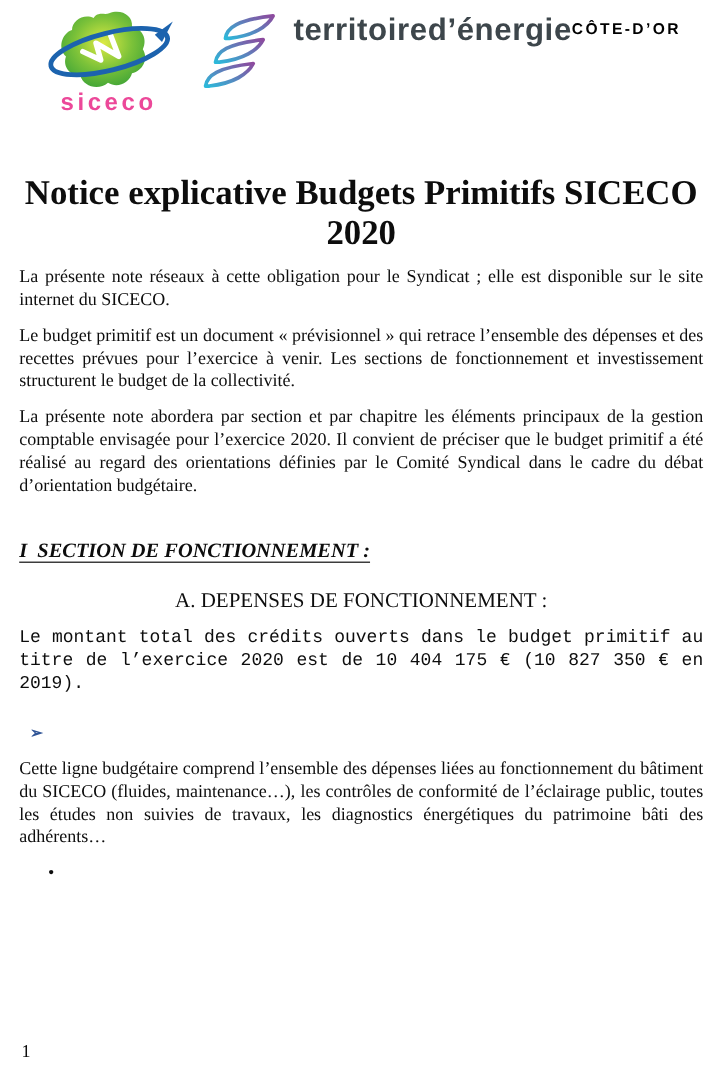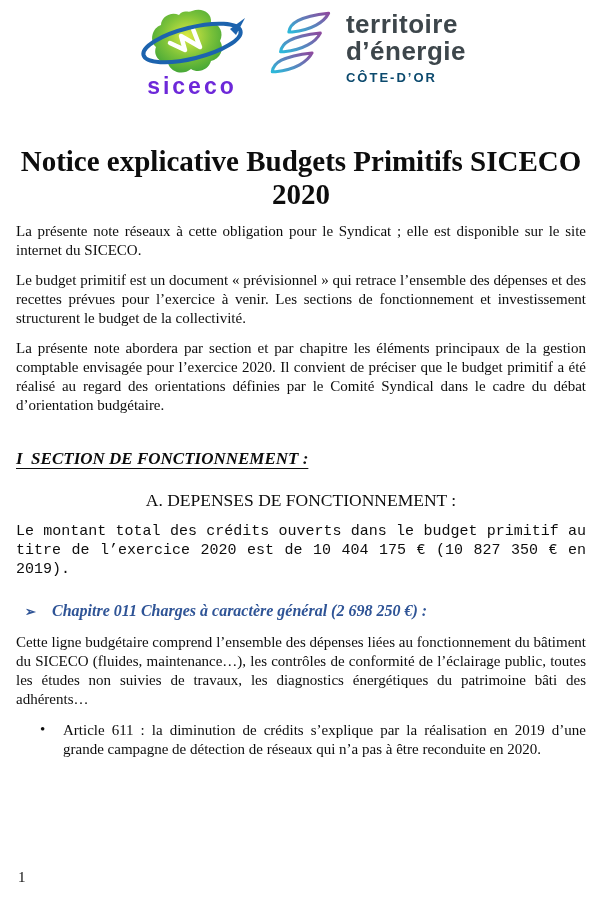--- a/index.html
+++ b/index.html
@@ -21,40 +21,40 @@
     justify-content: center;
     align-items: flex-start;
     gap: 16px;
     padding-top: 5px;
     height: 98px;
   }
   .siceco-logo { display: flex; flex-direction: column; align-items: center; width: 112px; }
   .siceco-wordmark {
     font-family: "Liberation Sans", sans-serif;
     font-weight: bold;
-    font-size: 23px;
+    font-size: 20px;
     letter-spacing: 3px;
-    color: #6d28d9;
+    color: #ec4899;
     line-height: 1;
     margin-top: -8px;
   }
   .tde-logo { display: flex; align-items: flex-start; gap: 8px; padding-top: 6px; }
-  .tde-text { display: flex; flex-direction: column; }
+  .tde-text { display: flex; flex-direction: row; }
   .tde-name {
     font-family: "Liberation Sans", sans-serif;
     font-weight: bold;
     color: #3d464b;
     font-size: 26px;
     line-height: 27px;
     letter-spacing: 0.5px;
   }
   .tde-region {
     font-family: "Liberation Sans", sans-serif;
     font-weight: bold;
-    color: #0c4a6e;
+    color: #000000;
     font-size: 13px;
     letter-spacing: 2px;
     margin-top: 5px;
   }
 
   
   .doc-title {
     margin: 42px 0 0 0;
     text-align: center;
     font-weight: bold;
@@ -195,27 +195,25 @@
   <p class="body-par">La présente note abordera par section et par chapitre les éléments principaux de la gestion comptable envisagée pour l’exercice 2020. Il convient de préciser que le budget primitif a été réalisé au regard des orientations définies par le Comité Syndical dans le cadre du débat d’orientation budgétaire.</p>
 
   <h2 class="section-heading">I  SECTION DE FONCTIONNEMENT :</h2>
 
   <h3 class="subsection-heading">A. DEPENSES DE FONCTIONNEMENT :</h3>
 
   <p class="body-par amount-par">Le montant total des crédits ouverts dans le budget primitif au titre de l’exercice 2020 est de 10 404 175 € (10 827 350 € en 2019).</p>
 
   <div class="chapter-heading">
     <span class="chapter-arrow">➢</span>
-    <span>Chapitre 011 Charges à caractère général (2 698 250 €) :</span>
   </div>
 
   <p class="body-par chapter-par">Cette ligne budgétaire comprend l’ensemble des dépenses liées au fonctionnement du bâtiment du SICECO (fluides, maintenance…), les contrôles de conformité de l’éclairage public, toutes les études non suivies de travaux, les diagnostics énergétiques du patrimoine bâti des adhérents…</p>
 
   <ul class="bullet-list">
     <li class="bullet-item">
       <span class="bullet-marker">•</span>
-      <span>Article 611 : la diminution de crédits s’explique par la réalisation en 2019 d’une grande campagne de détection de réseaux qui n’a pas à être reconduite en 2020.</span>
     </li>
   </ul>
 
   <div class="page-number">1</div>
 
 </div>
 
 </body></html>

